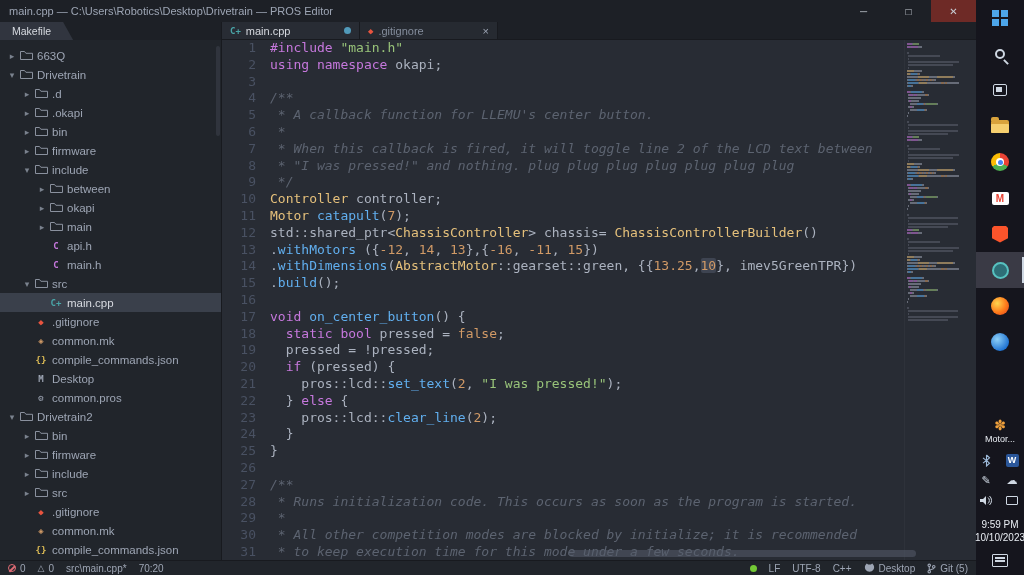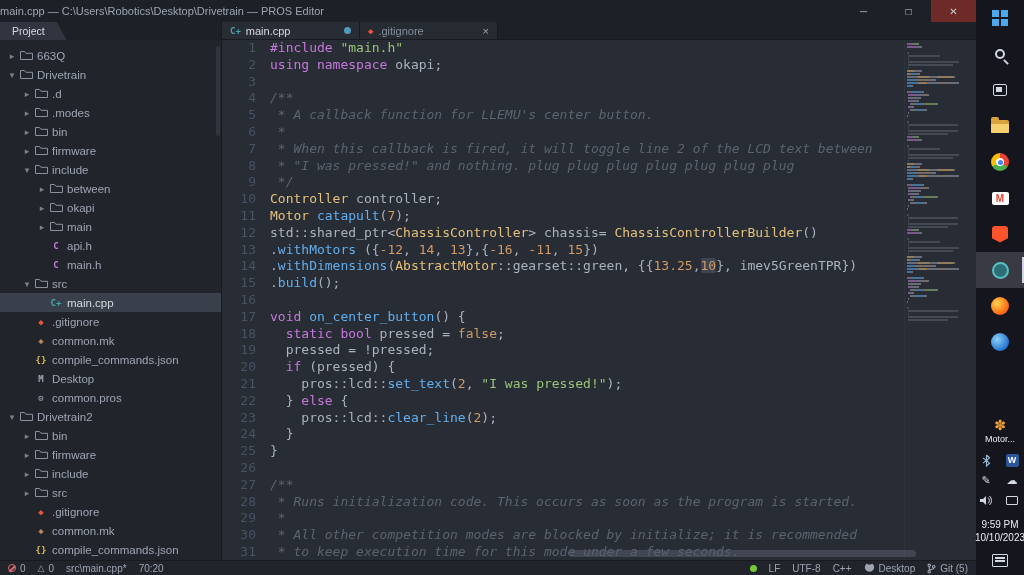--- a/index.html
+++ b/index.html
@@ -7,21 +7,21 @@
   body { font-family:"Liberation Sans", sans-serif; position:relative; }
 
   .screen { position:absolute; inset:0; }
 
   
   .app-window { position:absolute; left:0; top:0; width:976px; height:575px;
     display:flex; flex-direction:column; background:#282c34; }
 
   .titlebar { height:22px; background:#1d2026; display:flex; align-items:center;
     color:#9da5b4; font-size:11px; flex:0 0 auto; }
-  .titlebar .title { white-space:nowrap; overflow:hidden; }
+  .titlebar .title { padding-left:9px; white-space:nowrap; overflow:hidden; }
   .win-controls { margin-left:auto; display:flex; height:100%; }
   .wc { width:45px; height:100%; display:flex; align-items:center; justify-content:center;
     color:#c8cdd5; font-size:10px; cursor:default; }
   .wc.close { background:#6e2a26; }
 
   .main { flex:1; display:flex; min-height:0; }
 
   
   .sidebar { width:222px; background:#21252b; border-right:1px solid #181a1f;
     display:flex; flex-direction:column; position:relative; }
@@ -155,21 +155,21 @@
         <div class="wc">□</div>
         <div class="wc close">✕</div>
       </div>
     </div>
 
     <div class="main">
 
       <div class="sidebar">
         <div class="sidebar-header">
           <div class="project-tab">
-            <span>Project</span>
+            <span>Makefile</span>
           </div>
         </div>
         <div class="tree">
             <div class="tree-item" style="padding-left: 6px;">
               <span class="chevron">▸</span>
               <span class="tree-ico">
                 <svg width="13" height="11" viewBox="0 0 13 11">
                   <path d="M0.5 1.5 h4 l1.4 1.8 h6.6 v6.2 h-12 z" fill="none" stroke="#8a919e"></path>
                 </svg>
               </span>
@@ -193,21 +193,21 @@
               </span>
               <span class="tree-label">.d</span>
             </div>
             <div class="tree-item" style="padding-left: 21px;">
               <span class="chevron">▸</span>
               <span class="tree-ico">
                 <svg width="13" height="11" viewBox="0 0 13 11">
                   <path d="M0.5 1.5 h4 l1.4 1.8 h6.6 v6.2 h-12 z" fill="none" stroke="#8a919e"></path>
                 </svg>
               </span>
-              <span class="tree-label">.modes</span>
+              <span class="tree-label">.okapi</span>
             </div>
             <div class="tree-item" style="padding-left: 21px;">
               <span class="chevron">▸</span>
               <span class="tree-ico">
                 <svg width="13" height="11" viewBox="0 0 13 11">
                   <path d="M0.5 1.5 h4 l1.4 1.8 h6.6 v6.2 h-12 z" fill="none" stroke="#8a919e"></path>
                 </svg>
               </span>
               <span class="tree-label">bin</span>
             </div>

